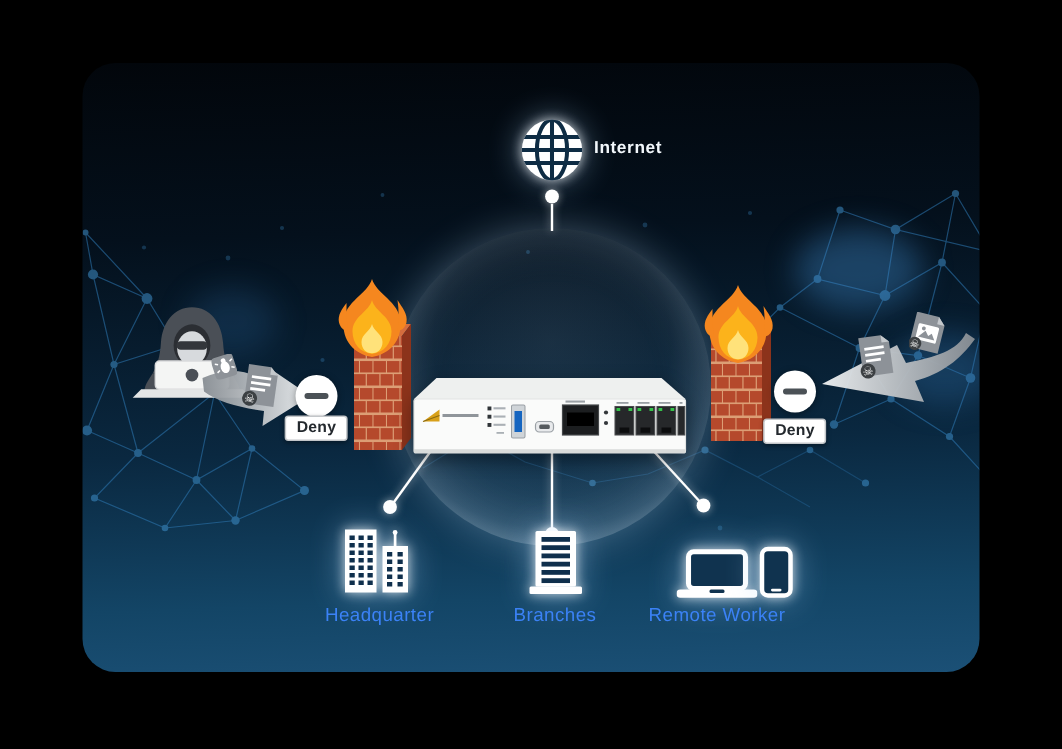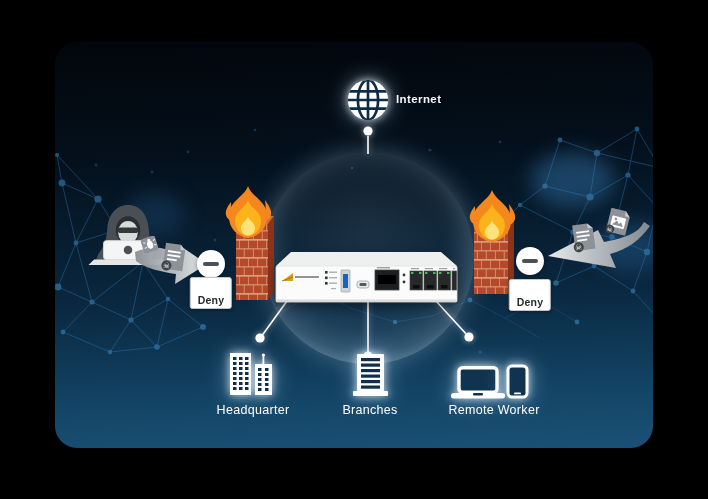--- a/index.html
+++ b/index.html
@@ -18,23 +18,23 @@
     box-shadow:0 0 26px rgba(190,225,255,.30), inset 0 0 34px rgba(215,238,255,.22);}
   .sase-title{position:absolute;left:370px;top:198px;transform:translateX(-50%);
     color:#fff;font-size:40px;font-weight:600;letter-spacing:4px;
     text-shadow:0 0 10px rgba(255,255,255,.25);}
   .internet-label{position:absolute;left:396px;top:93px;color:#f2f7fb;font-size:11.5px;
     font-weight:600;letter-spacing:.4px;}
   .deny-circle{position:absolute;width:28px;height:28px;border-radius:50%;background:#fff;
     box-shadow:0 1px 5px rgba(0,0,0,.4);display:flex;align-items:center;justify-content:center;}
   .deny-minus{width:16px;height:3.2px;border-radius:2px;background:#4b5156;}
   .deny-tag{position:absolute;transform:translateX(-50%);background:#fff;color:#24292e;
-    font-size:10.5px;font-weight:700;padding:16px 7px 2px 7px;border:1px solid #c3c6c9;
+    font-size:10.5px;font-weight:700;padding:1px 7px 2px 7px;border:1px solid #c3c6c9;
     border-radius:2.5px;box-shadow:0 1px 3px rgba(0,0,0,.35);letter-spacing:.2px;}
-  .ep-label{position:absolute;transform:translateX(-50%);color:#ffffff;font-size:12.5px;
+  .ep-label{position:absolute;transform:translateX(-50%);color:#3b82f6;font-size:12.5px;
     font-weight:400;letter-spacing:.3px;white-space:nowrap;}
   svg{display:block;}
 </style>
 </head>
 <body>
 
 <div class="stage">
  <div class="card">
 
   <svg class="abs" style="left:0;top:0;" width="598" height="406" viewBox="0 0 598 406">
@@ -401,15 +401,15 @@
 
  <svg class="abs glow" style="left:451px;top:366px;" width="54" height="34" viewBox="0 0 54 34">
    <rect x="8" y="1.8" width="38" height="24.5" rx="3.5" fill="#10334f" stroke="#fff" stroke-width="3.4"></rect>
    <rect x="0" y="27" width="54" height="5.5" rx="2.5" fill="#fff"></rect>
    <rect x="22" y="27" width="10" height="2.4" rx="1" fill="#10334f"></rect>
  </svg>
  <svg class="abs glow" style="left:506px;top:364px;" width="23" height="35" viewBox="0 0 23 35">
    <rect x="2" y="2" width="19" height="31" rx="4" fill="#10334f" stroke="#fff" stroke-width="3"></rect>
    <rect x="8" y="28.5" width="7" height="1.8" rx="0.9" fill="#fff"></rect>
  </svg>
- <div class="ep-label" style="left:494px;top:403px;">Remote Worker</div>
+ <div class="ep-label" style="left:478px;top:403px;">Remote Worker</div>
 
 </div>
 
 </body></html>

